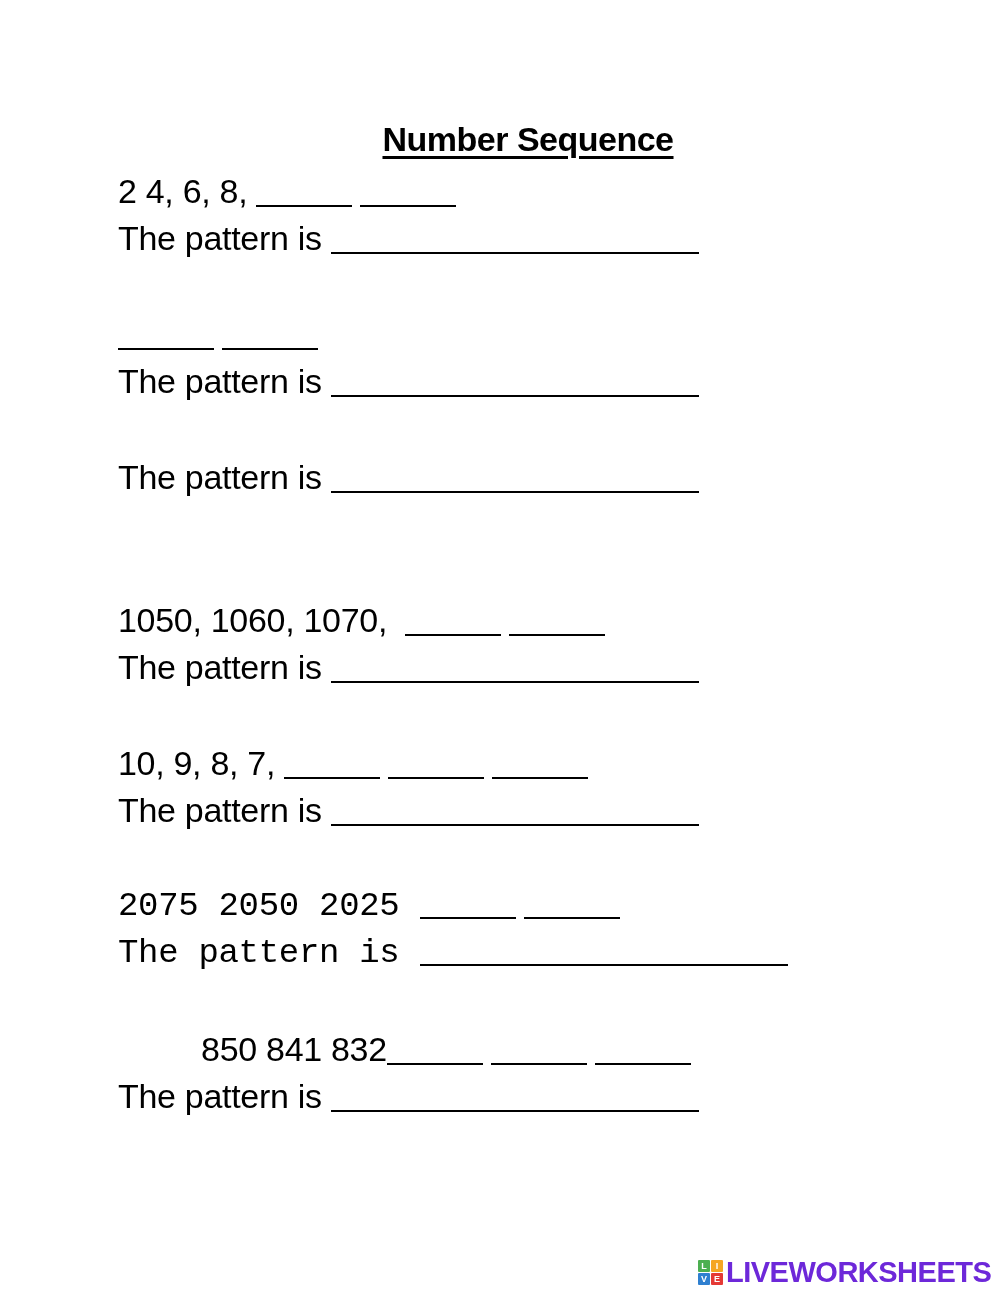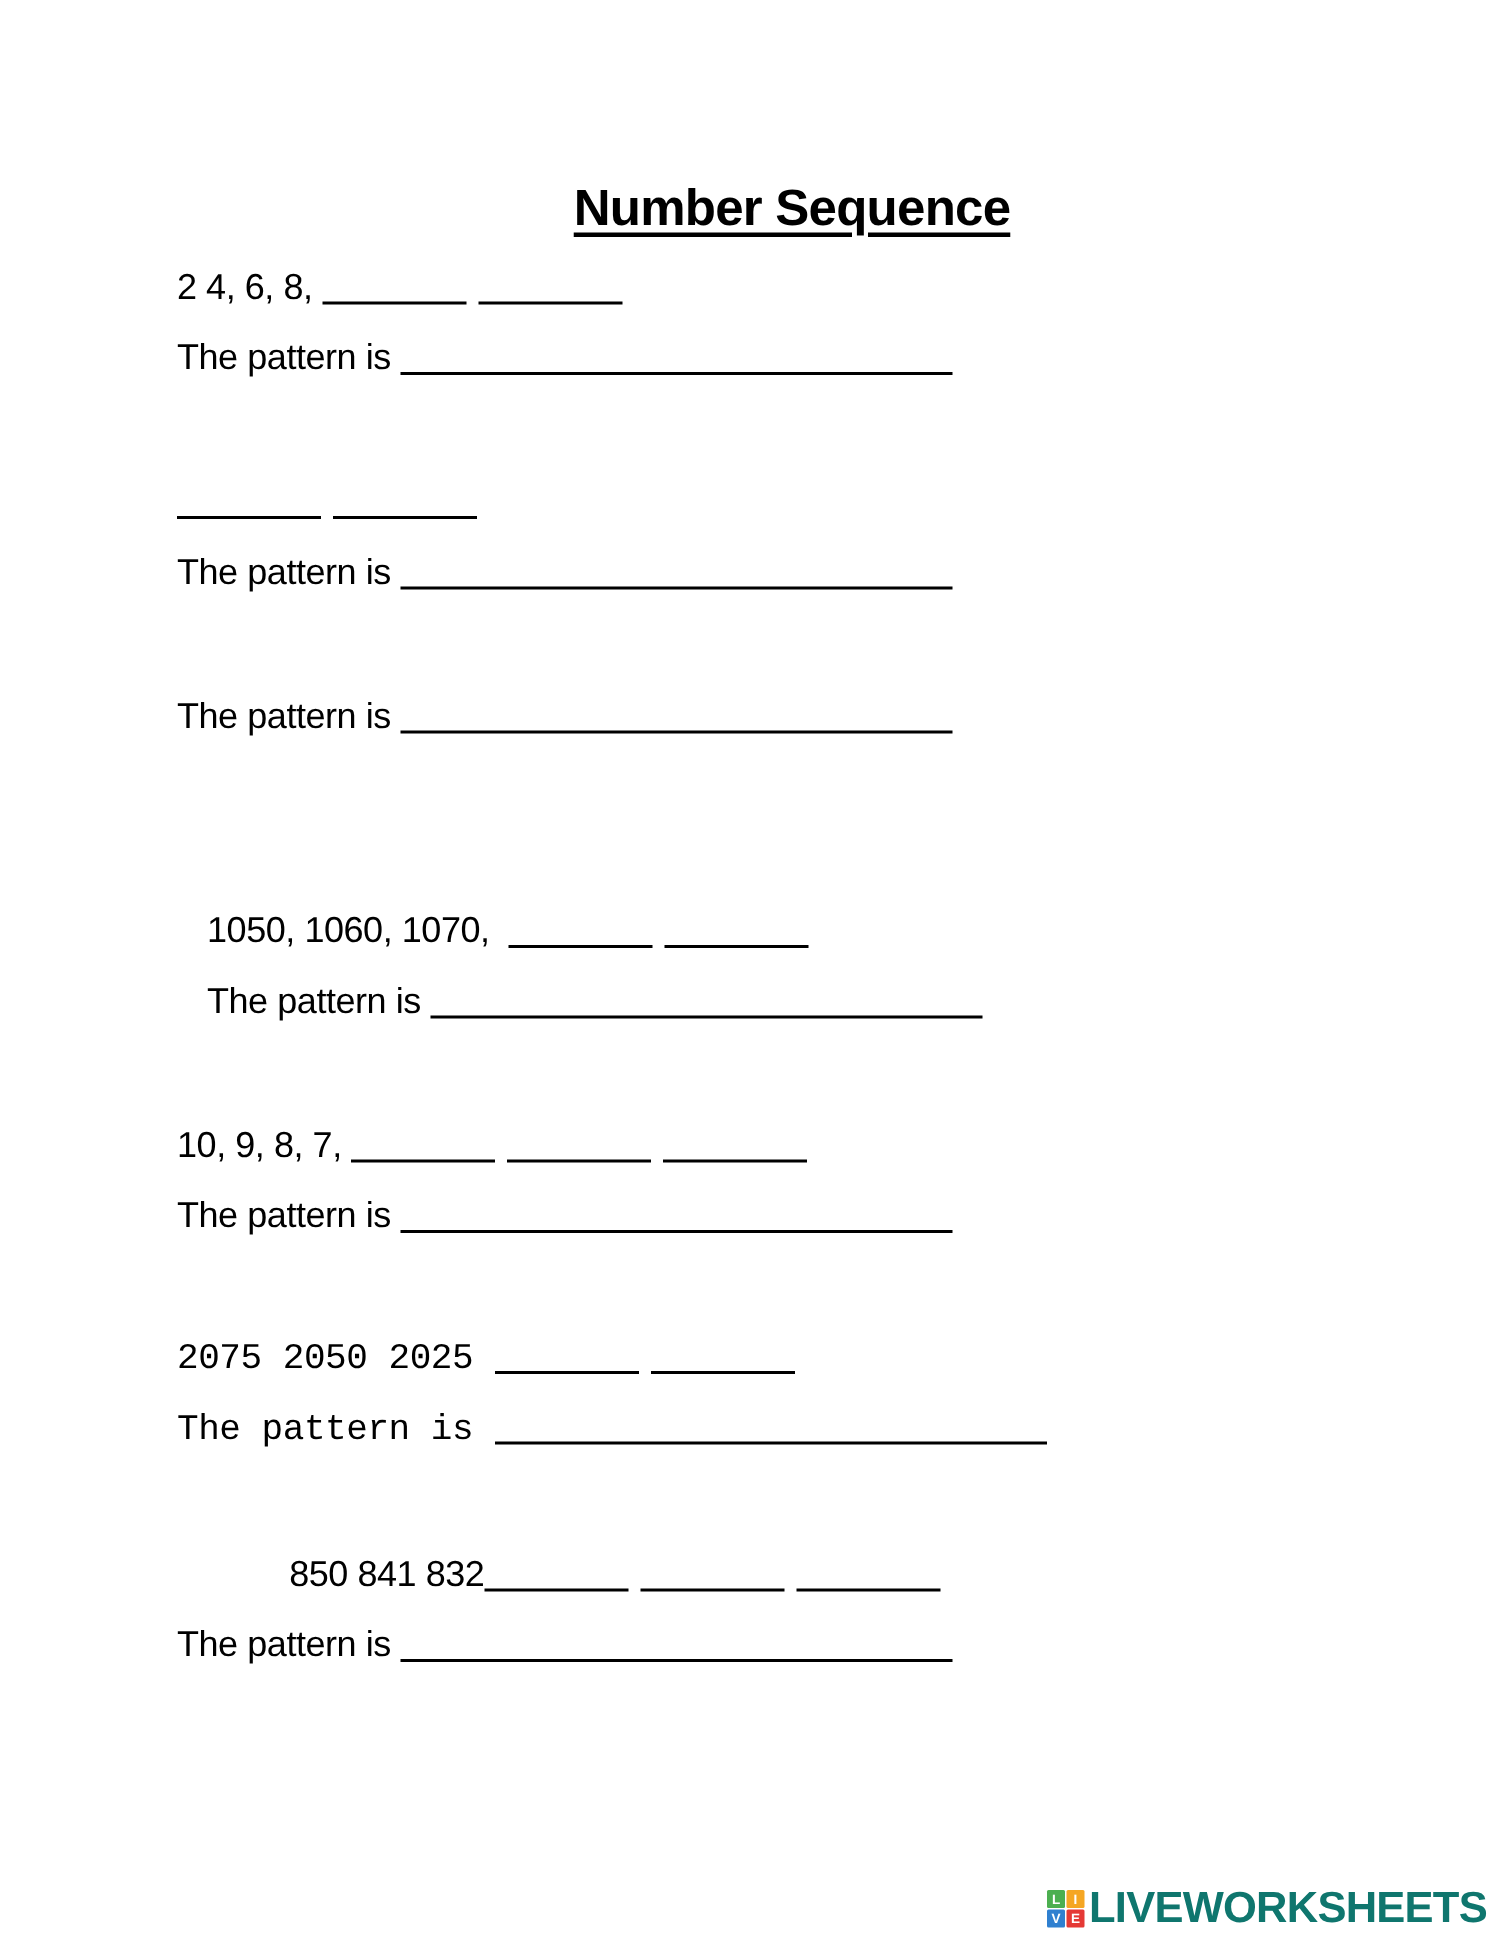--- a/index.html
+++ b/index.html
@@ -2,49 +2,49 @@
 <html><head>
   <meta charset="utf-8">
   <style>
     html, body { margin: 0; padding: 0; background: #ffffff; }
     body { width: 1000px; height: 1291px; position: relative; overflow: hidden;
       font-family: "Liberation Sans", "DejaVu Sans", sans-serif; color: #000; }
     .title { position: absolute; top: 120px; left: 0; width: 1056px; text-align: center;
       font-size: 34px; font-weight: bold; text-decoration: underline; text-decoration-thickness: 3px;
       text-underline-offset: 5px; letter-spacing: -0.5px; }
     .block { position: absolute; left: 118px; }
-    .line { font-size: 24px; line-height: 47px; white-space: pre; letter-spacing: -0.3px; }
+    .line { font-size: 34px; line-height: 47px; white-space: pre; letter-spacing: -0.3px; }
     .blank { display: inline-block; border-bottom: 2.5px solid #000; height: 30px; vertical-align: baseline; margin-bottom: -4px; }
     .blank.short { width: 96px; margin-right: 8px; }
     .blank.long { width: 368px; }
     .logo { position: absolute; left: 698px; top: 1256px; display: flex; align-items: center; }
     .logo-grid { display: grid; grid-template-columns: 12px 12px; grid-template-rows: 12px 12px; gap: 1px; margin-right: 3px; }
     .sq { font-size: 9px; font-weight: bold; color: #fff; display: flex; align-items: center; justify-content: center; border-radius: 1px; }
-    .logo-text { font-size: 29px; font-weight: bold; color: #0f766e; letter-spacing: -0.5px; }
+    .logo-text { font-size: 29px; font-weight: bold; color: #6d28d9; letter-spacing: -0.5px; }
   </style>
 </head>
 <body>
 
 <div class="title">Number Sequence</div>
 
 <div class="block" style="top:168px;">
   <div class="line"><span>2 4, 6, 8, </span><span class="blank short"></span><span class="blank short"></span></div>
   <div class="line"><span>The pattern is </span><span class="blank long"></span></div>
 </div>
 
 <div class="block" style="top:311px;">
   <div class="line"><span class="blank short"></span><span class="blank short"></span></div>
   <div class="line"><span>The pattern is </span><span class="blank long"></span></div>
 </div>
 
 <div class="block" style="top:454px;">
   <div class="line"><span>The pattern is </span><span class="blank long"></span></div>
 </div>
 
-<div class="block" style="top:597px;margin-left:20px;">
+<div class="block" style="top:597px;">
   <div class="line"><span>1050, 1060, 1070,  </span><span class="blank short"></span><span class="blank short"></span></div>
   <div class="line"><span>The pattern is </span><span class="blank long"></span></div>
 </div>
 
 <div class="block" style="top:740px;">
   <div class="line"><span>10, 9, 8, 7, </span><span class="blank short"></span><span class="blank short"></span><span class="blank short"></span></div>
   <div class="line"><span>The pattern is </span><span class="blank long"></span></div>
 </div>
 
 <div class="block" style="top:883px;font-family:Liberation Mono, monospace;">

